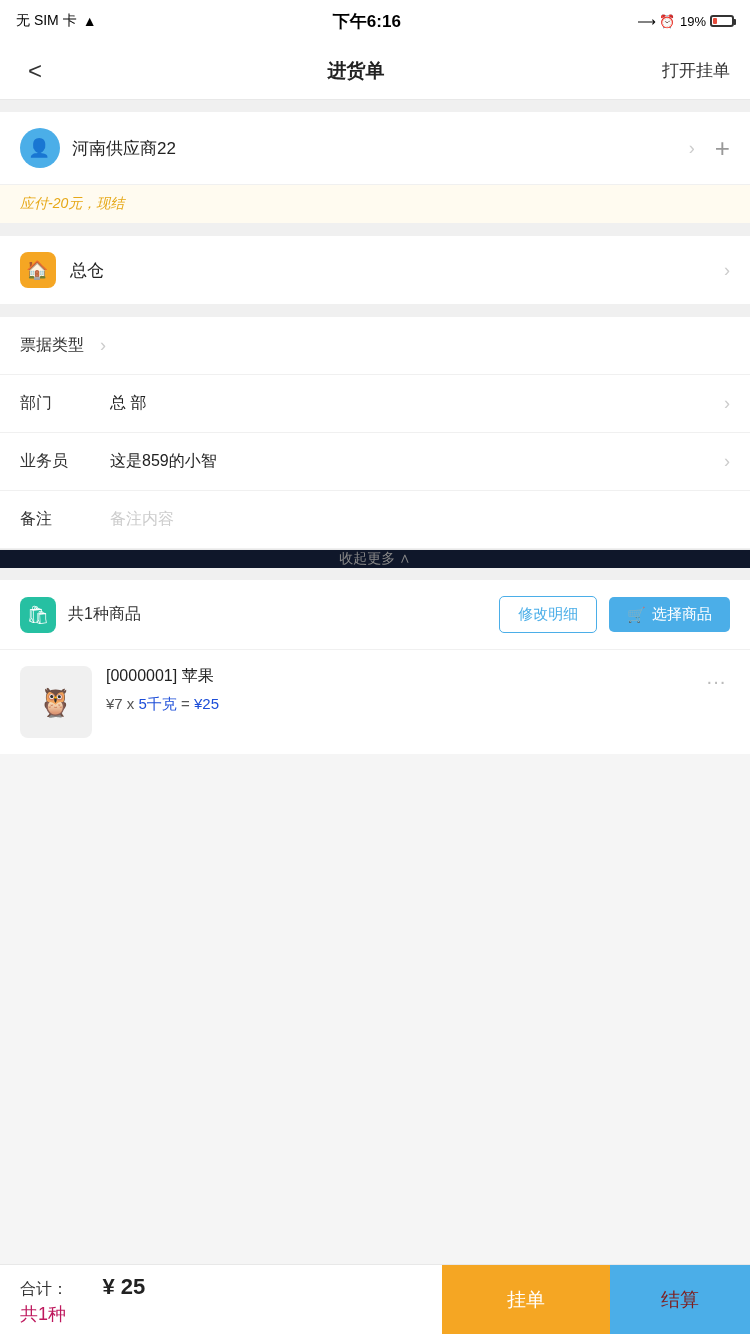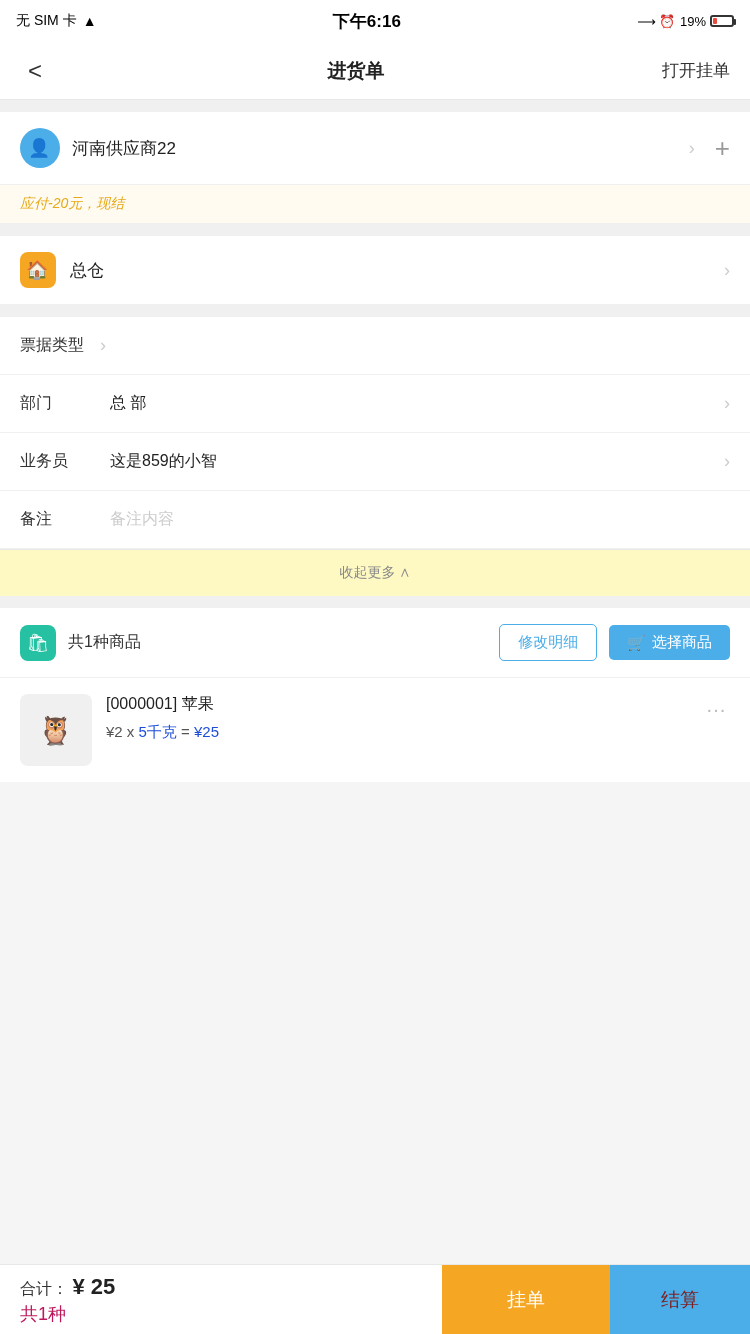--- a/index.html
+++ b/index.html
@@ -152,27 +152,25 @@
       color: #222;
       padding-left: 10px;
     }
     .form-placeholder {
       color: #ccc;
     }
     .form-chevron { color: #ccc; font-size: 18px; }
 
     
     .collapse-row {
-      background: #fef9c3;
+      background: #0f172a;
       display: flex;
       align-items: center;
       justify-content: center;
-      padding: 14px;
       border-top: 1px solid #e8e8e8;
-      font-family: Liberation Serif, serif;
     }
     .collapse-text {
       font-size: 14px;
       color: #888;
     }
 
     
     .product-header {
       display: flex;
       align-items: center;
@@ -255,21 +253,21 @@
       display: flex;
       flex-direction: column;
       justify-content: center;
       padding: 0 20px;
       flex: 1;
     }
     .total-label {
       font-size: 16px; color: #333;
     }
     .total-amount {
-      font-size: 22px; font-weight: 700; color: #222; display: inline;
+      font-size: 22px; font-weight: 700; color: #222; display: inline; margin-left: 30px;
     }
     .total-sub {
       font-size: 18px; color: #be185d; margin-top: 2px;
     }
     .btn-hang {
       background: #f5a623;
       color: #fff;
       border: none;
       width: 168px;
       font-size: 19px;
@@ -387,21 +385,21 @@
 
   <div class="product-item">
     <div class="product-thumb">
       <span class="owl-logo">🦉</span>
     </div>
     <div class="product-info">
       <div class="product-name">
         <span>[0000001] 苹果</span>
       </div>
       <div class="product-price">
-        <span>¥2 x </span>
+        <span>¥7 x </span>
         <span class="price-highlight">5千克</span>
         <span> = </span>
         <span class="price-highlight">¥25</span>
       </div>
     </div>
     <span class="product-more">···</span>
   </div>
 </div>
 
 <div style="height: 70px;"></div>

